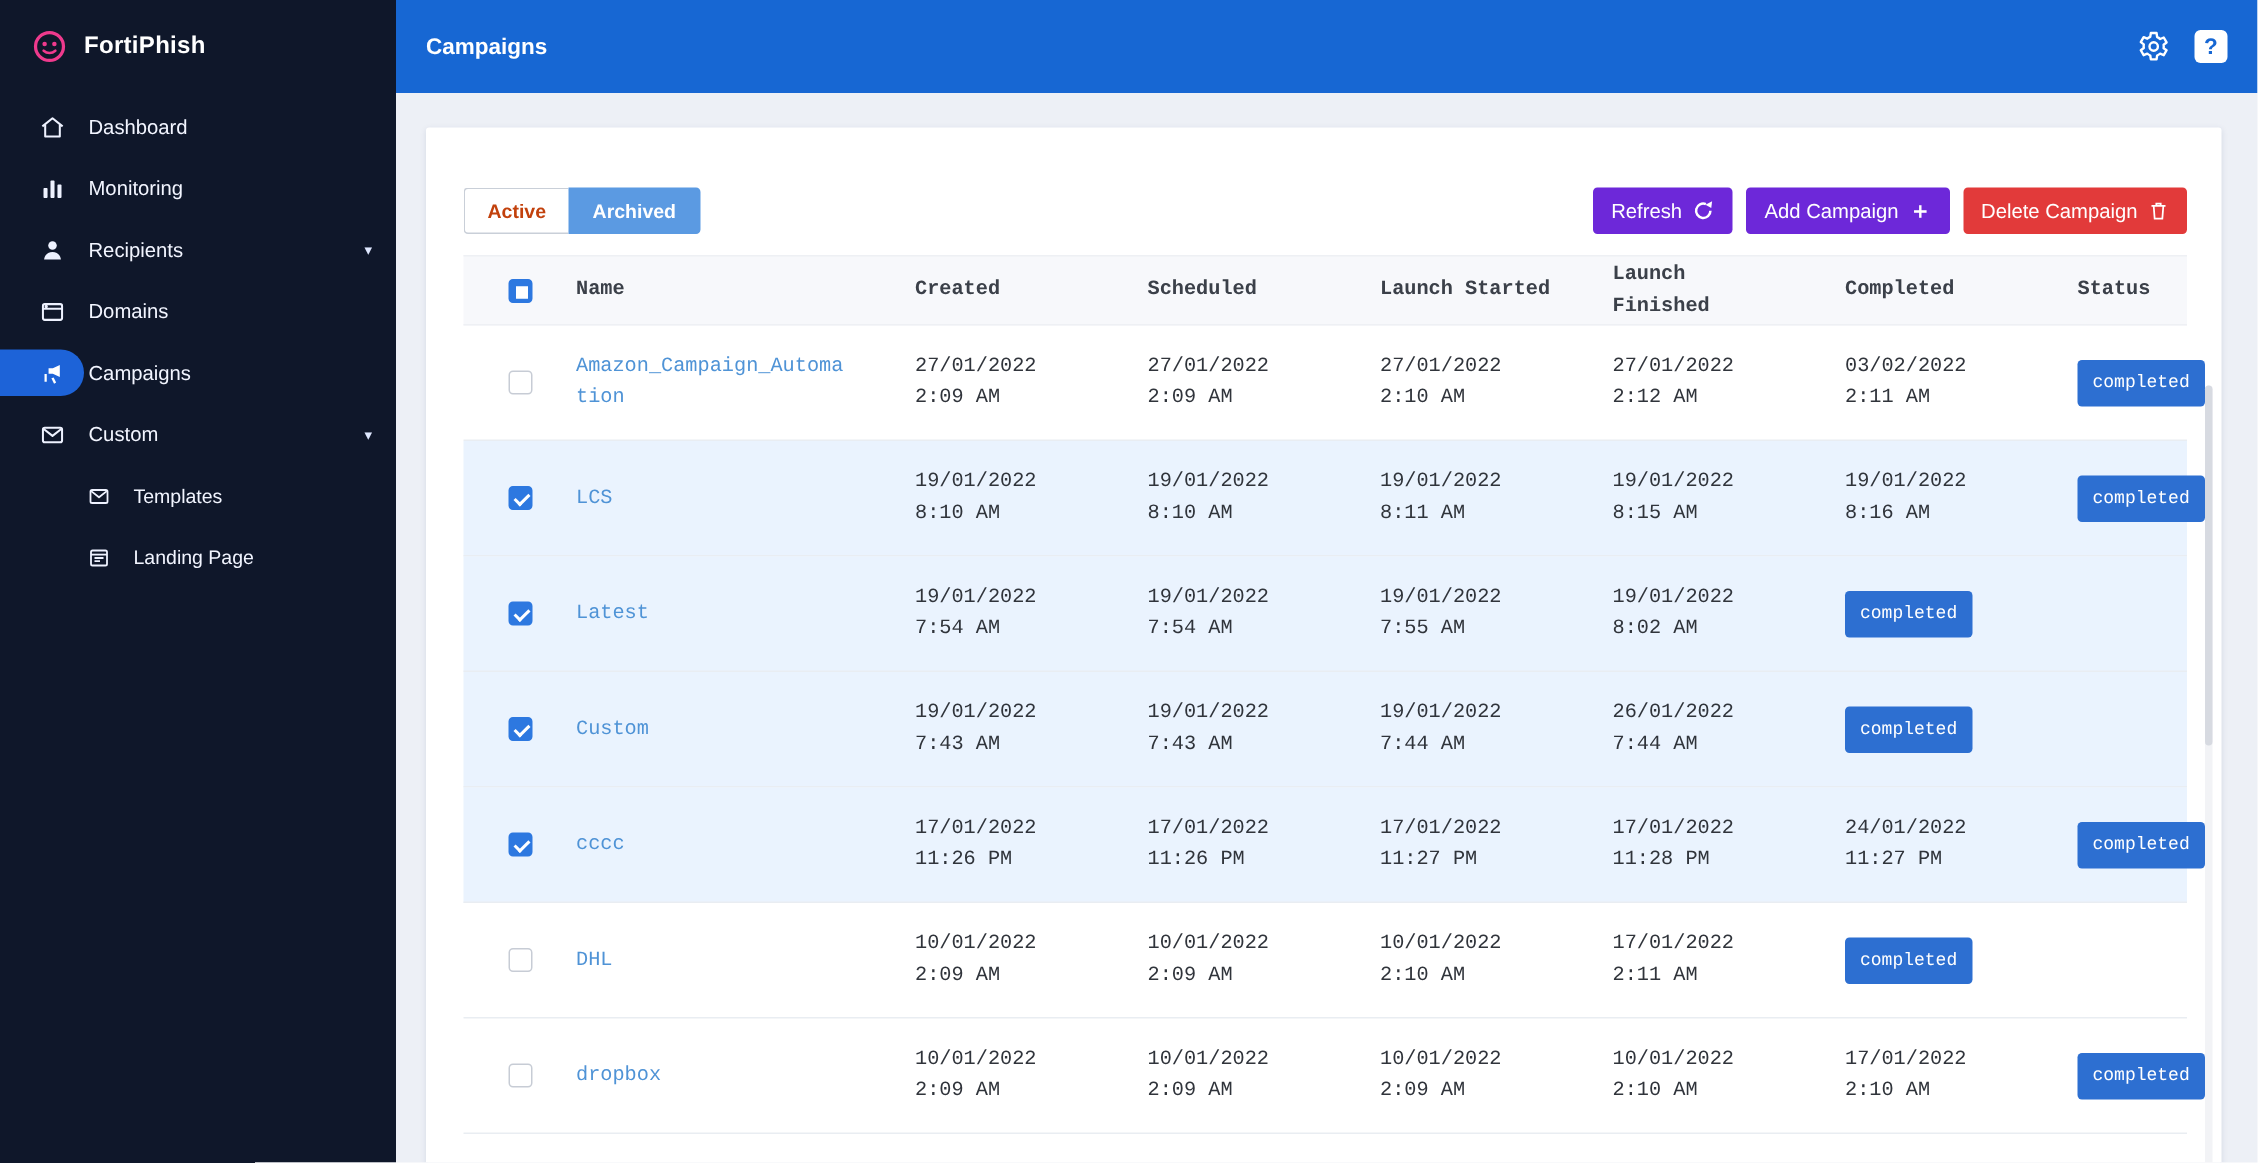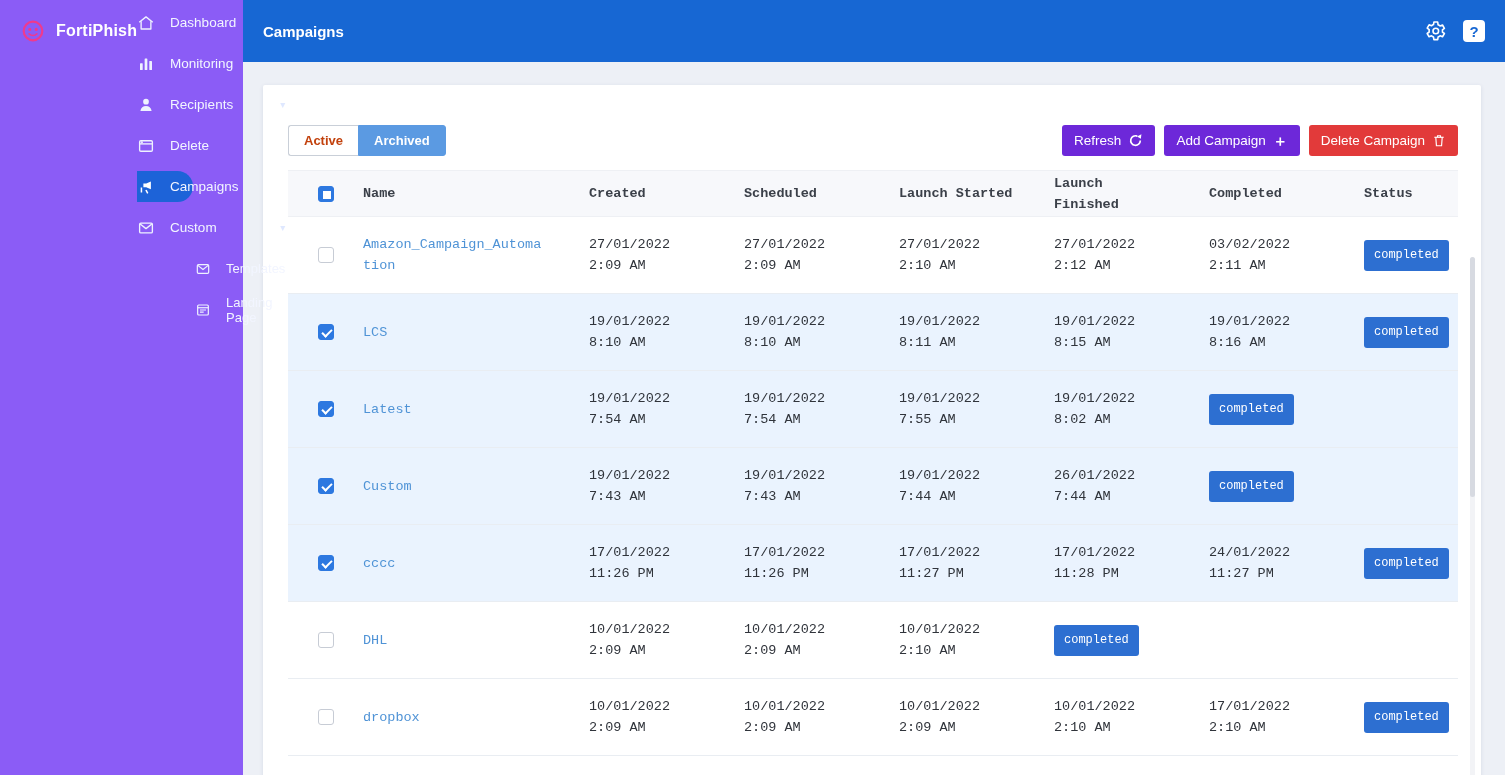--- a/index.html
+++ b/index.html
@@ -2,25 +2,25 @@
 <html><head>
 <meta charset="utf-8">
 <style>
   * { margin:0; padding:0; box-sizing:border-box; }
   html,body { width:1505px; height:775px; overflow:hidden; }
   body { font-family:"Liberation Sans", sans-serif; background:#edf0f6; }
 
   .app { display:flex; width:1505px; height:775px; }
 
   
-  .sidebar { width:243px; background:#8b5cf6; flex-shrink:0; display:flex; flex-direction:row; }
+  .sidebar { width:264px; background:#0f172a; flex-shrink:0; display:flex; flex-direction:column; }
   .brand { height:62px; display:flex; align-items:center; gap:10px; padding-left:20px; }
   .brand-name { color:#ffffff; font-size:16px; font-weight:bold; letter-spacing:.2px; }
   .nav { padding-top:2px; }
-  .nav-item { position:relative; height:41px; display:flex; align-items:center; gap:15px; padding-right:16px; color:#f2f5ff; font-size:13.5px; cursor:pointer; }
+  .nav-item { position:relative; height:41px; display:flex; align-items:center; gap:15px; padding-left:26px; padding-right:16px; color:#f2f5ff; font-size:13.5px; cursor:pointer; }
   .nav-item .nicon { width:18px; height:18px; flex-shrink:0; position:relative; z-index:1; }
   .nav-item.active::before { content:""; position:absolute; left:0; top:5px; width:56px; height:31px; background:#1d63d8; border-radius:0 16px 16px 0; }
   .nav-label { position:relative; z-index:1; }
   .chevron { margin-left:auto; font-size:10px; color:#dfe8ff; position:relative; z-index:1; }
   .nav-sub .nav-item { padding-left:58px; font-size:13px; height:41px; }
   .nav-sub .nicon { width:16px; height:16px; }
 
   
   .main { flex:1; display:flex; flex-direction:column; min-width:0; }
   .topbar { height:62px; background:#1767d3; display:flex; align-items:center; padding:0 20px; flex-shrink:0; }
@@ -120,21 +120,21 @@
       </div>
 
       <div class="nav-item">
         <span class="nicon">
           <svg width="18" height="18" viewBox="0 0 24 24" fill="none" stroke="#eef2ff" stroke-width="1.8">
             <rect x="3.5" y="5" width="17" height="14" rx="1.6"></rect>
               <path d="M3.5 9.2h17"></path>
               <circle cx="6.4" cy="7.1" r="0.6" fill="#eef2ff"></circle>
           </svg>
         </span>
-        <span class="nav-label">Delete</span>
+        <span class="nav-label">Domains</span>
       </div>
 
       <div class="nav-item active">
         <span class="nicon">
           <svg width="18" height="18" viewBox="0 0 24 24" fill="#ffffff">
             <path d="M18.5 4.5v10.6l-6.2-2.8H8.5v-5h3.8zM6.9 12.5v6.8h-2v-6.8z"></path>
             <path d="M13 15.6l2.2 4.5-1.8.9-2.4-4.8z"></path>
           </svg>
         </span>
         <span class="nav-label">Campaigns</span>
@@ -303,20 +303,21 @@
   </div>
 
   <div class="trow grid">
     <div class="cell cell-check">
       <span class="checkbox"></span>
     </div>
     <div class="cell"><a class="name-link">DHL</a></div>
     <div class="cell">10/01/2022 2:09 AM</div>
     <div class="cell">10/01/2022 2:09 AM</div>
     <div class="cell">10/01/2022 2:10 AM</div>
+    <div class="cell">17/01/2022 2:11 AM</div>
     <div class="cell cell-status"><span class="badge">completed</span></div>
   </div>
 
   <div class="trow grid">
     <div class="cell cell-check">
       <span class="checkbox"></span>
     </div>
     <div class="cell"><a class="name-link">dropbox</a></div>
     <div class="cell">10/01/2022 2:09 AM</div>
     <div class="cell">10/01/2022 2:09 AM</div>

